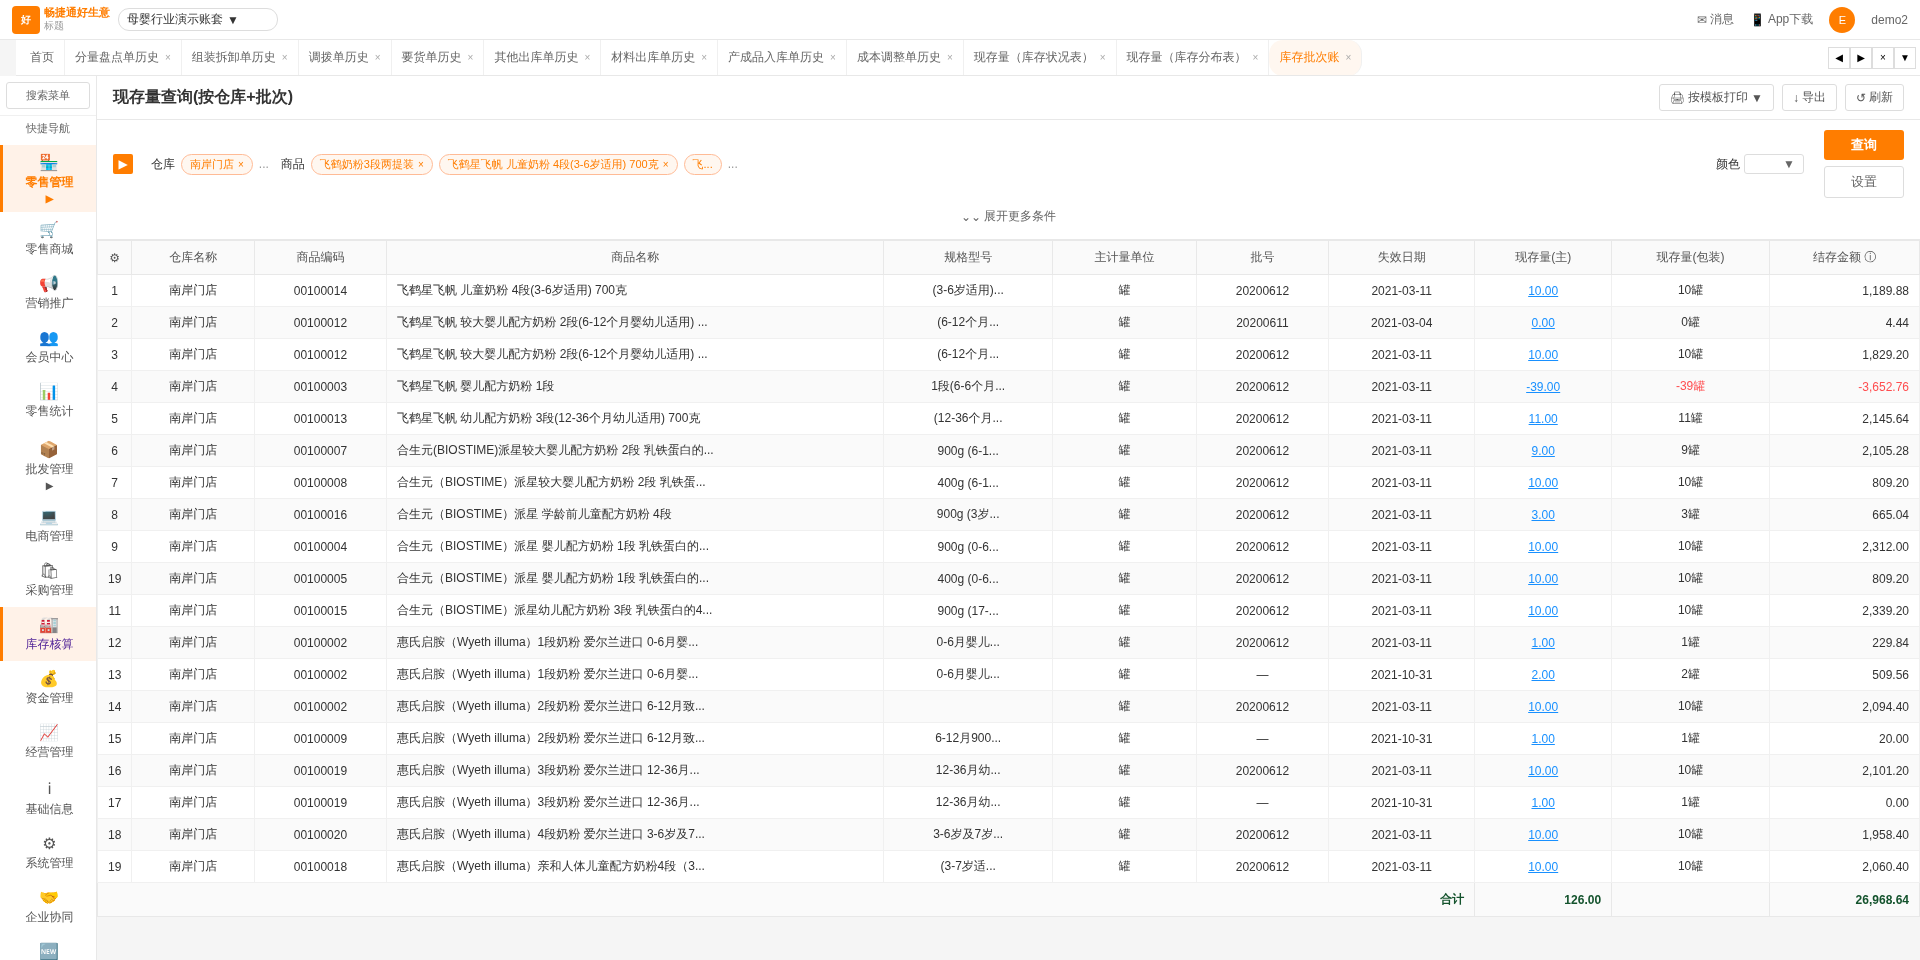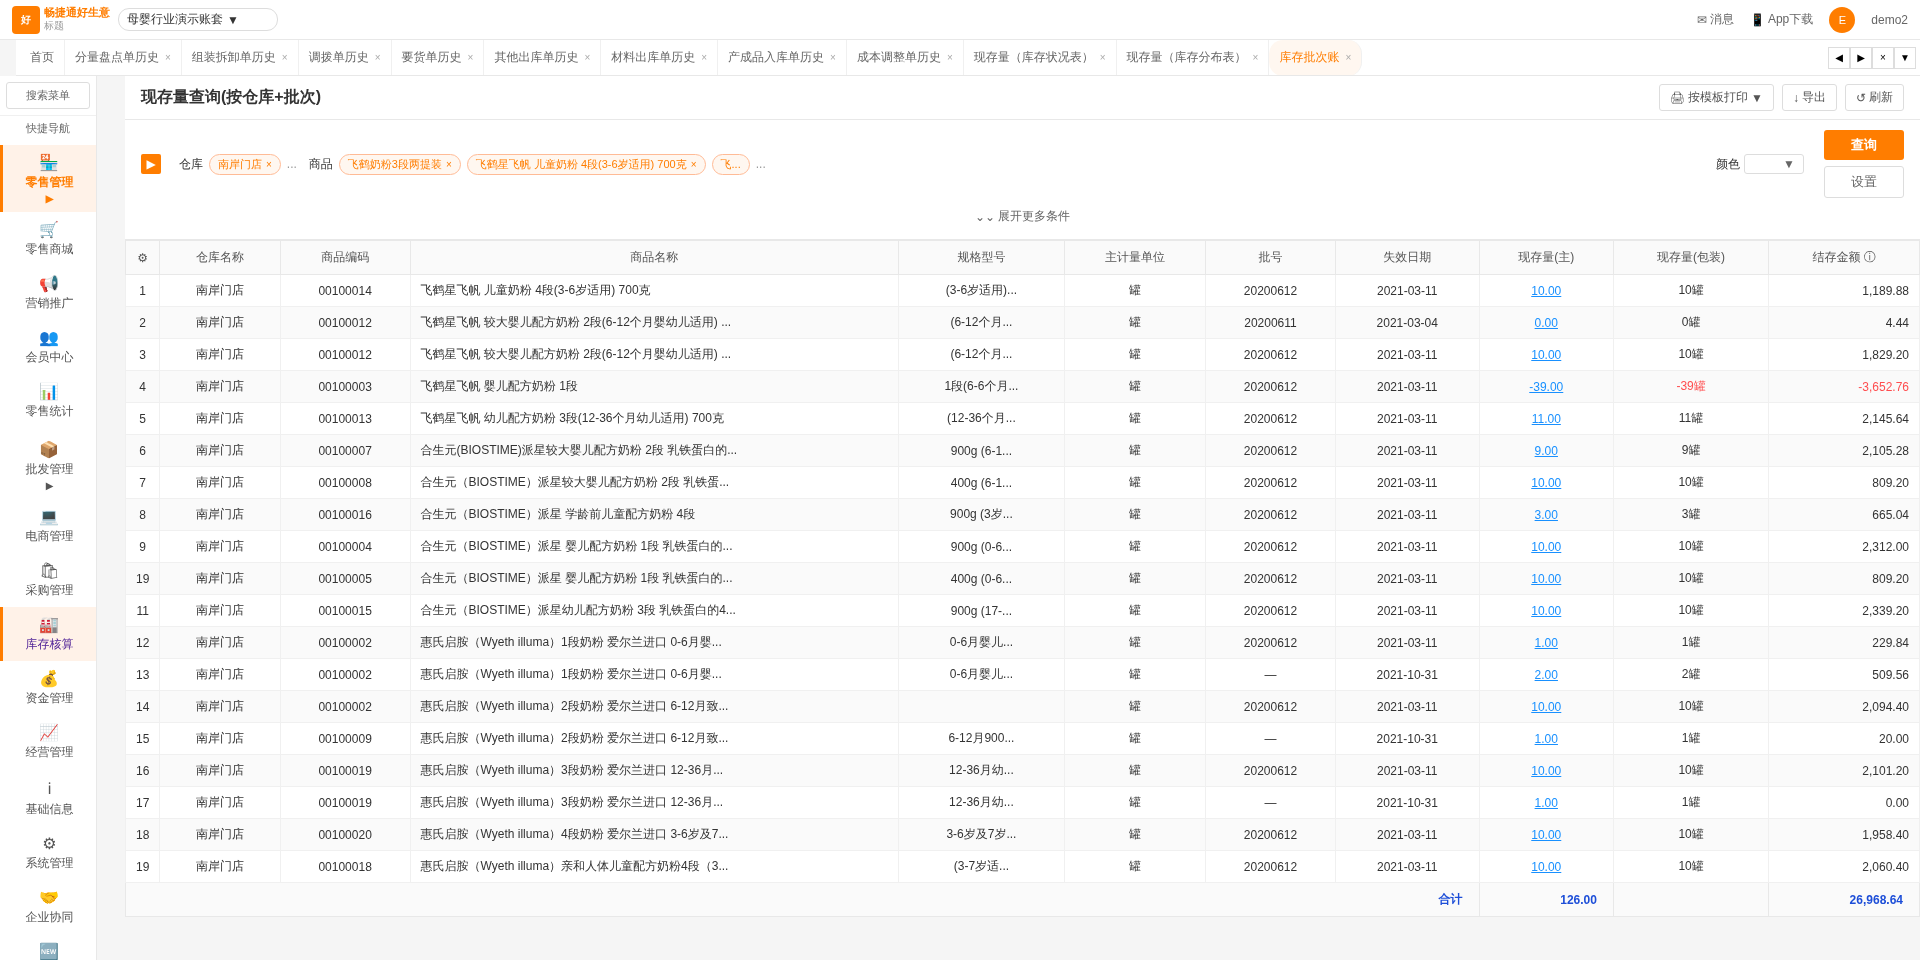--- a/index.html
+++ b/index.html
@@ -188,24 +188,24 @@
       white-space: nowrap;
     }
     .data-table tbody tr:nth-child(even) { background: #fafafa; }
     .data-table td.text-left { text-align: left; }
     .data-table td.text-right { text-align: right; }
     .data-table td.negative { color: #ff4d4f; }
     .data-table td.link { color: #1890ff; cursor: pointer; text-decoration: underline; }
     .data-table tfoot td {
       background: #fafafa;
       border: 1px solid #e8e8e8;
-      padding: 8px 16px;
+      padding: 8px 10px;
       font-size: 12px;
       font-weight: bold;
-      color: #1d4ed8;
+      color: #14532d;
     }
 
     
     .row-num { color: #aaa; font-size: 11px; }
 
     
     ::-webkit-scrollbar { width: 6px; height: 6px; }
     ::-webkit-scrollbar-track { background: #f1f1f1; }
     ::-webkit-scrollbar-thumb { background: #ccc; border-radius: 3px; }
 
@@ -222,21 +222,21 @@
       cursor: pointer;
       margin-right: 6px;
     }
 
     .color-filter { display: flex; align-items: center; gap: 4px; font-size: 12px; color: #666; margin-left: auto; }
     .color-dropdown { display: flex; align-items: center; gap: 4px; border: 1px solid #ddd; border-radius: 3px; padding: 2px 8px; background: #fff; cursor: pointer; min-width: 60px; justify-content: space-between; }
 
     .query-btn { background: #ff7d00; color: #fff; border: none; border-radius: 3px; padding: 6px 18px; font-size: 13px; cursor: pointer; font-weight: bold; }
     .settings-btn { background: #fff; color: #666; border: 1px solid #ddd; border-radius: 3px; padding: 6px 18px; font-size: 13px; cursor: pointer; margin-top: 4px; display: block; width: 80px; text-align: center; }
 
-    .content-wrapper { position: relative; flex: 1; display: flex; flex-direction: column; overflow: hidden; margin-left: 28px; }
+    .content-wrapper { position: relative; flex: 1; display: flex; flex-direction: column; overflow: hidden; }
   </style>
 </head>
 <body>
 
 <div class="top-bar">
   <div class="top-bar-left">
     <div class="logo-area">
       <div class="logo-icon">好</div>
       <div>
         <div class="logo-text">畅捷通好生意</div>

